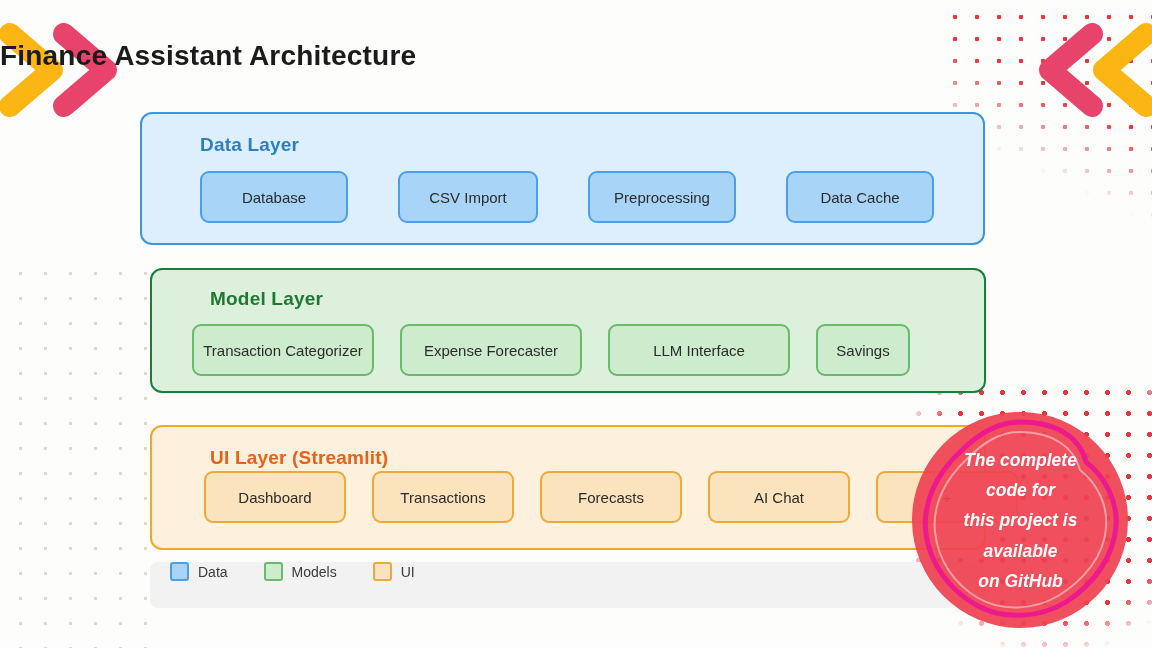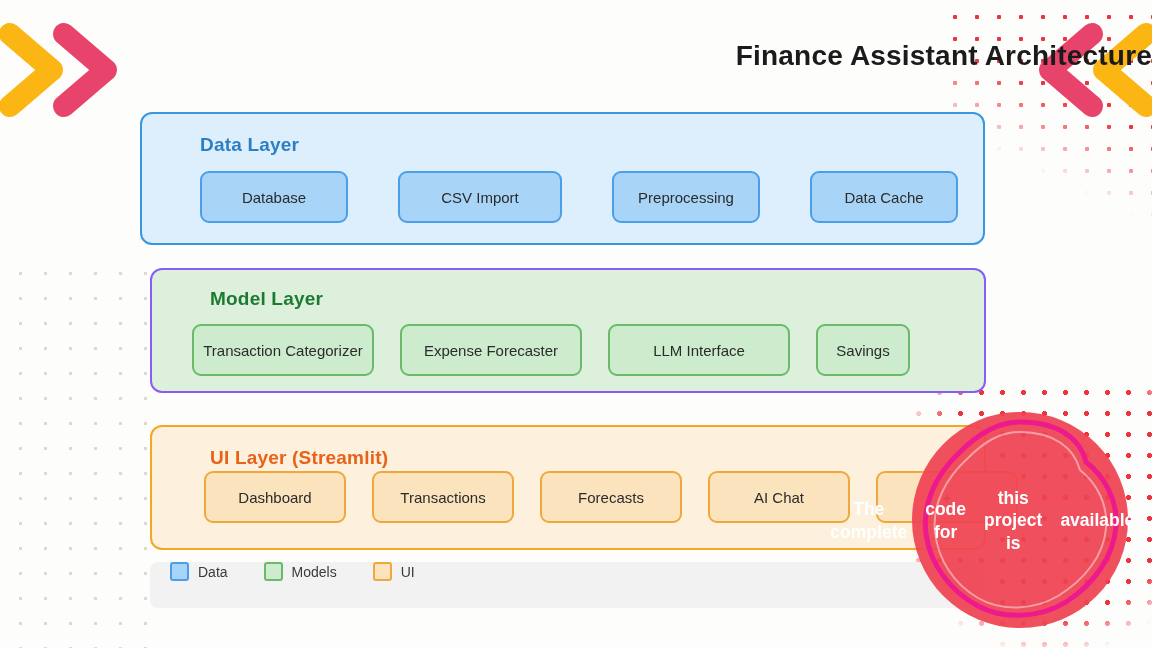--- a/index.html
+++ b/index.html
@@ -56,21 +56,21 @@
     position: absolute;
     pointer-events: none;
   }
   .chev svg { display: block; }
 
   
   .title {
     position: absolute;
     left: 0; top: 40px;
     width: 1152px;
-    text-align: right;
+    text-align: left;
     font-size: 28px;
     font-weight: bold;
     color: #1b1b1b;
     letter-spacing: 0.2px;
   }
 
   
   .layer {
     position: absolute;
     border-radius: 12px;
@@ -109,21 +109,21 @@
     border: 2px solid #3a96e0;
   }
   #layer-data .layer-title { top: 20px; color: #2d7fc4; }
   #layer-data .nodes { left: 58px; top: 57px; gap: 50px; }
   #layer-data .node { background: #a8d5f7; border-color: #4a9eea; }
 
   
   #layer-model {
     left: 150px; top: 268px; width: 836px; height: 125px;
     background: #dcf0dc;
-    border: 2px solid #8b5cf6;
+    border: 2px solid #15803d;
   }
   #layer-model .layer-title { top: 18px; color: #1e7a33; }
   #layer-model .nodes { left: 40px; top: 54px; gap: 26px; }
   #layer-model .node { background: #cdeccd; border-color: #6aba6a; }
 
   
   #layer-ui {
     left: 150px; top: 425px; width: 836px; height: 125px;
     background: #fdf0dc;
     border: 2px solid #f5a623;
@@ -169,28 +169,30 @@
     pointer-events: none;
   }
   .badge-blob {
     position: absolute;
     inset: 0;
   }
   .badge-text {
     position: absolute;
     inset: 0;
     display: flex;
+    flex-direction: column;
     align-items: center;
     justify-content: center;
-    gap: 18px;
+    gap: 8px;
     color: #ffffff;
     font-size: 17.5px;
     font-weight: bold;
     text-align: center;
     line-height: 1.28;
+    font-style: italic;
   }
 </style>
 </head>
 <body>
 
 <div id="slide">
 
   <div class="dots-left"></div>
   <div class="dots-red-tr"></div>
   <div class="dots-red-br"></div>
@@ -208,21 +210,21 @@
       <path d="M112 12 L70 48 L112 84" fill="none" stroke="#fbb614" stroke-width="22" stroke-linecap="round" stroke-linejoin="round"></path>
     </svg>
   </div>
 
   <div class="title">Finance Assistant Architecture</div>
 
   <div class="layer" id="layer-data">
     <div class="layer-title">Data Layer</div>
     <div class="nodes">
       <div class="node" style="width:148px">Database</div>
-      <div class="node" style="width:164px">CSV Import</div>
+      <div class="node" style="width:140px">CSV Import</div>
       <div class="node" style="width:148px">Preprocessing</div>
       <div class="node" style="width:148px">Data Cache</div>
     </div>
   </div>
 
   <div class="layer" id="layer-model">
     <div class="layer-title">Model Layer</div>
     <div class="nodes">
       <div class="node" style="width:182px">Transaction Categorizer</div>
       <div class="node" style="width:182px">Expense Forecaster</div>

